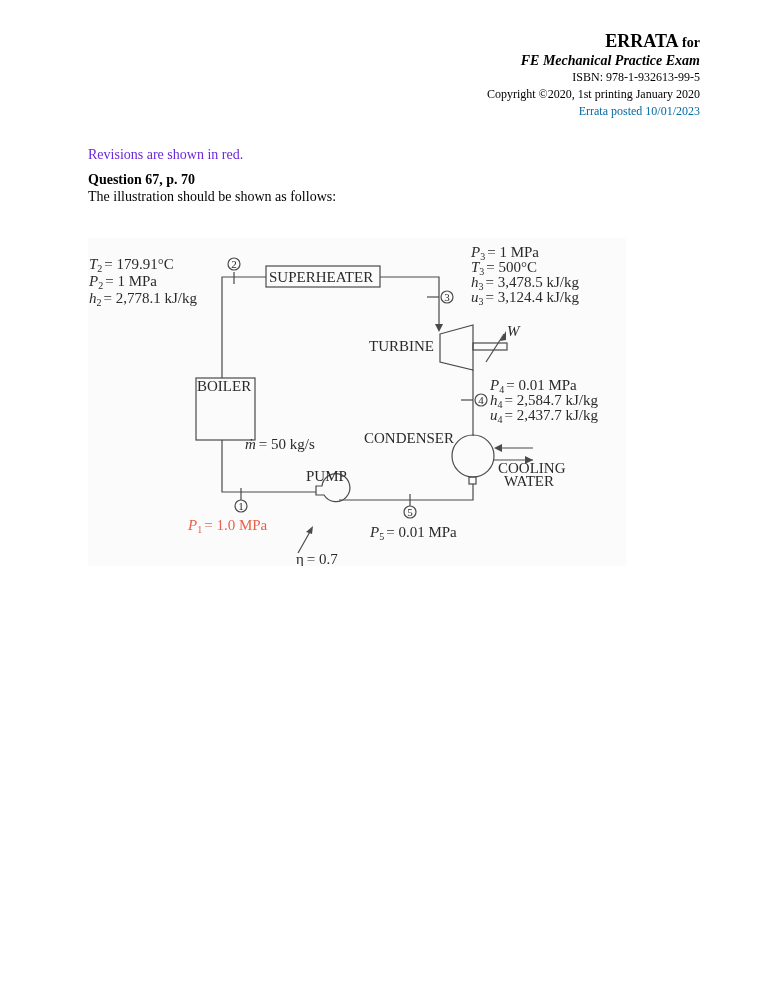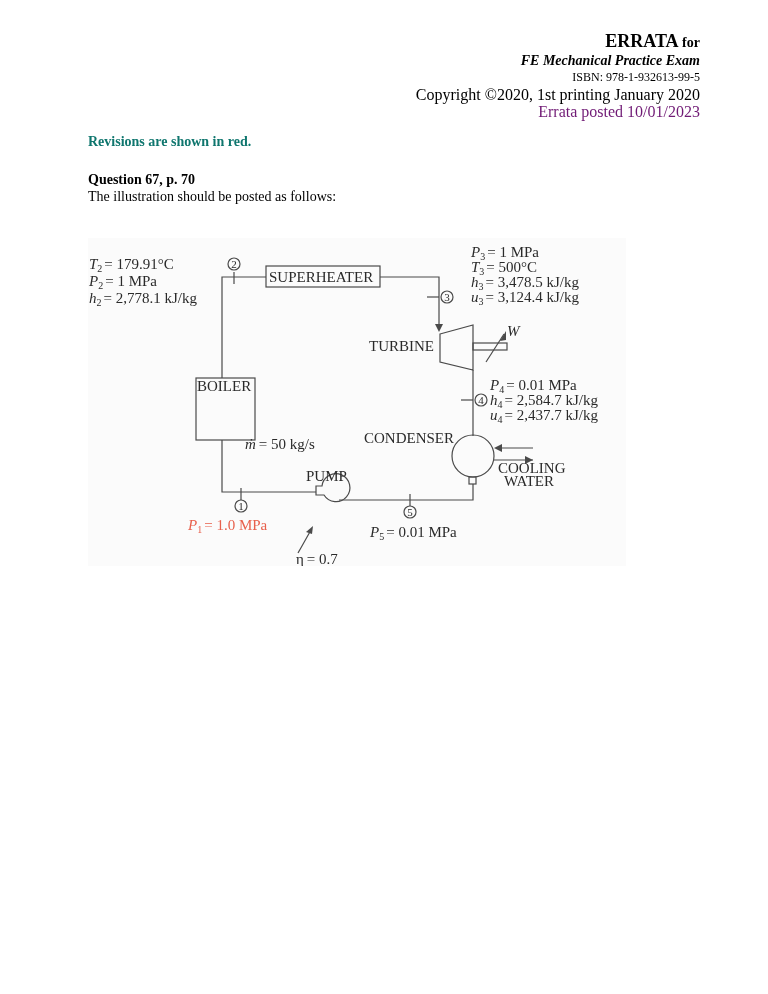--- a/index.html
+++ b/index.html
@@ -3,24 +3,24 @@
 <meta charset="utf-8">
 <style>
   html, body { margin: 0; padding: 0; background: #ffffff; }
   body { width: 768px; height: 994px; position: relative; overflow: hidden;
          font-family: "Liberation Serif", serif; color: #000; }
   .center { position: absolute; left: 0; width: 680px; text-align: right; margin-left: 20px; }
   .title { top: 31px; font-size: 18px; font-weight: bold; line-height: 20px; }
   .title .for { font-size: 14px; }
   .subtitle { top: 52px; font-size: 14px; font-style: italic; font-weight: bold; line-height: 17px; }
   .isbn { top: 69px; font-size: 12px; line-height: 17px; }
-  .copyright { top: 86px; font-size: 16px; line-height: 17px; }
-  .errata-date { top: 103px; font-size: 16px; line-height: 17px; color: #701a75; }
+  .copyright { top: 86px; font-size: 12px; line-height: 17px; }
+  .errata-date { top: 103px; font-size: 12px; line-height: 17px; color: #0369a1; }
   .left { position: absolute; left: 88px; font-size: 14px; line-height: 17px; }
-  .revisions { top: 133px; color: #0f766e; font-weight: bold; }
+  .revisions { top: 146px; color: #6d28d9; font-weight: normal; }
   .question { top: 171px; font-weight: bold; }
   .instruction { top: 188px; }
   .diagram { position: absolute; left: 88px; top: 238px; width: 538px; height: 328px; background: #fbfbfb; }
   .diagram svg { position: absolute; left: 0; top: 0; }
   .dtext { font-family: "Liberation Serif", serif; font-size: 15px; fill: #2a2a2a; }
   .dtext.red { fill: #e8604c; }
   .ital { font-style: italic; }
 </style>
 </head>
 <body>
@@ -29,21 +29,21 @@
   <span>ERRATA</span>
   <span class="for">for</span>
 </div>
 <div class="center subtitle">FE Mechanical Practice Exam</div>
 <div class="center isbn">ISBN: 978-1-932613-99-5</div>
 <div class="center copyright">Copyright ©2020, 1st printing January 2020</div>
 <div class="center errata-date">Errata posted 10/01/2023</div>
 
 <div class="left revisions">Revisions are shown in red.</div>
 <div class="left question">Question 67, p. 70</div>
-<div class="left instruction">The illustration should be posted as follows:</div>
+<div class="left instruction">The illustration should be shown as follows:</div>
 
 <div class="diagram">
   <svg width="538" height="328" viewBox="0 0 538 328" xmlns="http://www.w3.org/2000/svg">
     <g fill="none" stroke="#4a4a4a" stroke-width="1.2">
 
       <polyline points="134,140 134,39 178,39"></polyline>
 
       <rect x="178" y="28" width="114" height="21"></rect>
 
       <polyline points="292,39 351,39 351,86"></polyline>

